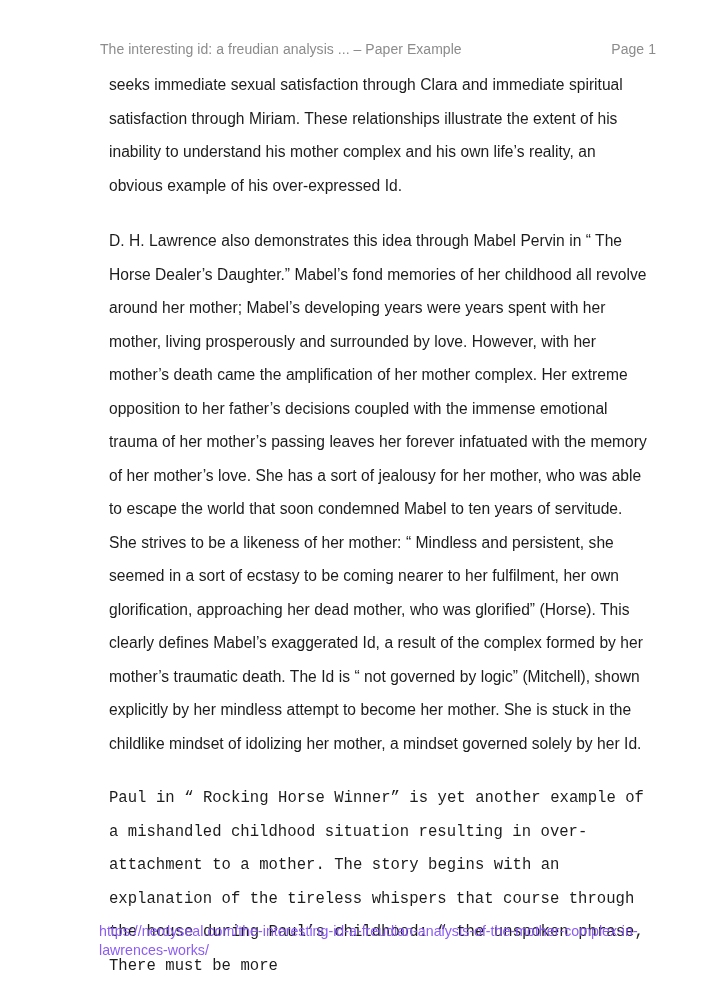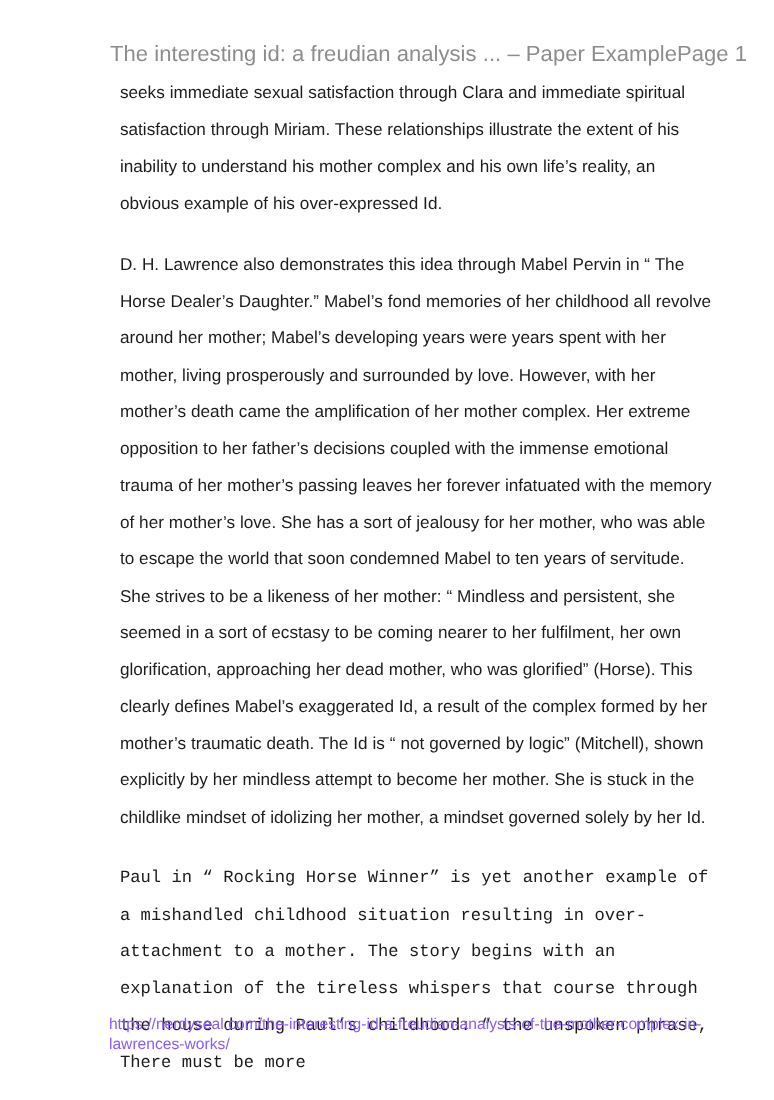--- a/index.html
+++ b/index.html
@@ -27,21 +27,21 @@
   
   .page-header {
     position: absolute;
     top: 40px;
     left: 100px;
     width: 556px;
     display: flex;
     align-items: baseline;
     justify-content: space-between;
     color: #8c8c8c;
-    font-size: 20px;
+    font-size: 14px;
     line-height: 18px;
     white-space: nowrap;
   }
   .page-header .doc-title {
     letter-spacing: 0.05px;
   }
   .page-header .page-number {
     letter-spacing: 0.05px;
   }
 

